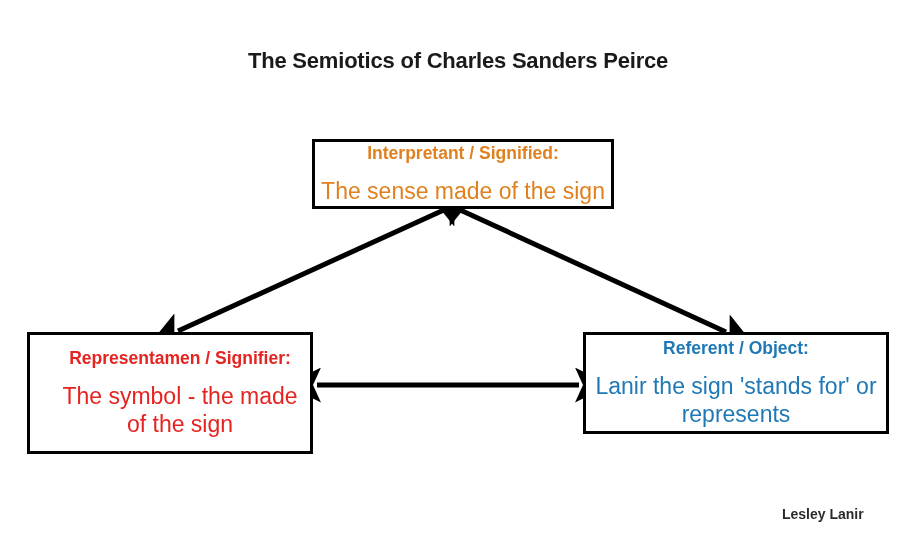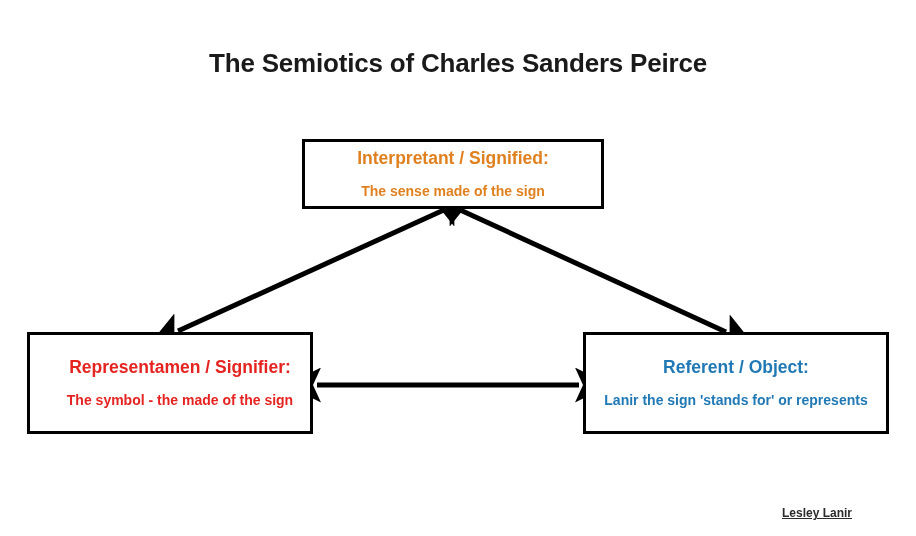--- a/index.html
+++ b/index.html
@@ -16,21 +16,21 @@
     font-family: "Liberation Sans", sans-serif;
   }
 
   
   #title {
     position: absolute;
     left: 0;
     top: 48px;
     width: 916px;
     text-align: center;
-    font-size: 26px;
+    font-size: 22px;
     font-weight: bold;
     color: #1a1a1a;
     letter-spacing: -0.2px;
     white-space: nowrap;
   }
 
   
   .node {
     position: absolute;
     box-sizing: border-box;
@@ -42,40 +42,40 @@
     justify-content: center;
     text-align: center;
     line-height: 1.22;
   }
   .node .heading {
     font-weight: bold;
     font-size: 17.5px;
     white-space: nowrap;
   }
   .node .body {
-    font-weight: bold;
-    font-size: 14px;
+    font-weight: normal;
+    font-size: 23px;
     padding: 0 6px;
     margin-top: 13px;
   }
 
   #node-interpretant {
-    left: 302px;
+    left: 312px;
     top: 139px;
     width: 302px;
     height: 70px;
   }
   #node-interpretant .heading,
   #node-interpretant .body { color: #E0801E; }
 
   #node-representamen {
     left: 27px;
     top: 332px;
     width: 286px;
-    height: 102px;
+    height: 122px;
     padding-left: 20px;
   }
   #node-representamen .heading,
   #node-representamen .body { color: #E52421; }
 
   #node-referent {
     left: 583px;
     top: 332px;
     width: 306px;
     height: 102px;
@@ -91,25 +91,24 @@
     width: 916px;
     height: 536px;
     pointer-events: none;
   }
 
   
   #credit {
     position: absolute;
     left: 782px;
     top: 506px;
-    font-size: 12px;
+    font-size: 14px;
     font-weight: bold;
     color: #2b2b2b;
     white-space: nowrap;
-    text-decoration: underline;
   }
 </style>
 </head>
 <body>
 
 <div id="canvas">
 
   <div id="title">The Semiotics of Charles Sanders Peirce</div>
 
   <svg id="arrows" viewBox="0 0 916 536" width="916" height="536" xmlns="http://www.w3.org/2000/svg">

